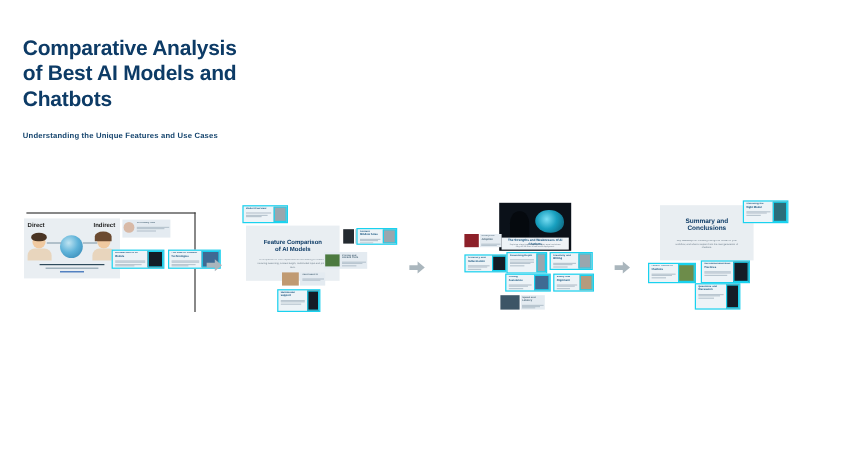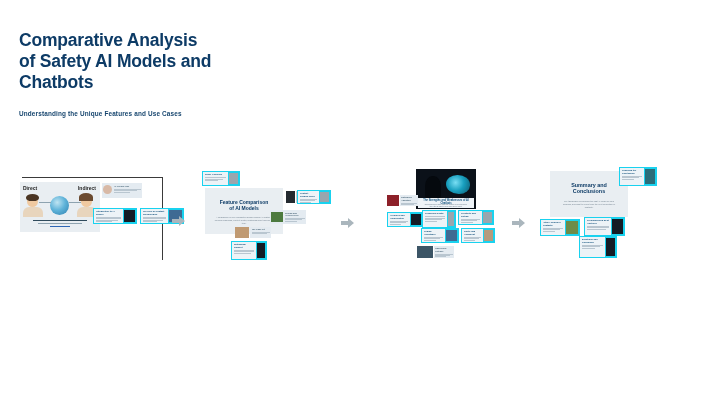--- a/index.html
+++ b/index.html
@@ -107,21 +107,21 @@
     position:absolute;border-radius:46% 46% 12% 12%;background:#05090e;
   }
 </style>
 </head>
 <body>
 
 <div id="canvas">
 
   <div id="title-block">
     <div id="deck-title">Comparative Analysis
-of Safety AI Models and
+of Best AI Models and
 Chatbots</div>
     <div id="deck-subtitle">Understanding the Unique Features and Use Cases</div>
   </div>
 
   <div id="frame-rect" style="left:22px;top:177px;width:141px;height:83px;"></div>
 
   <div class="cluster" id="cluster-1" style="left:18px;top:180px;width:150px;height:60px;">
 
     <div id="hero-illus" style="left:2px;top:2px;width:80px;height:50px;">
       <div class="hero-label" style="left:3px;top:3px;">Direct</div>

